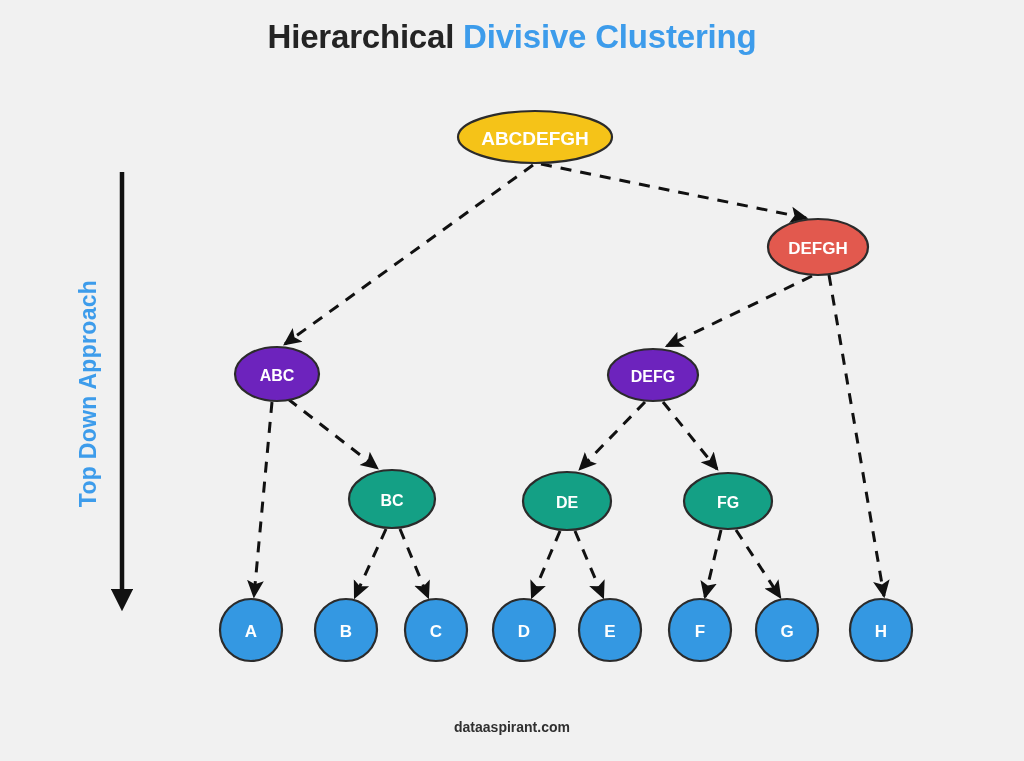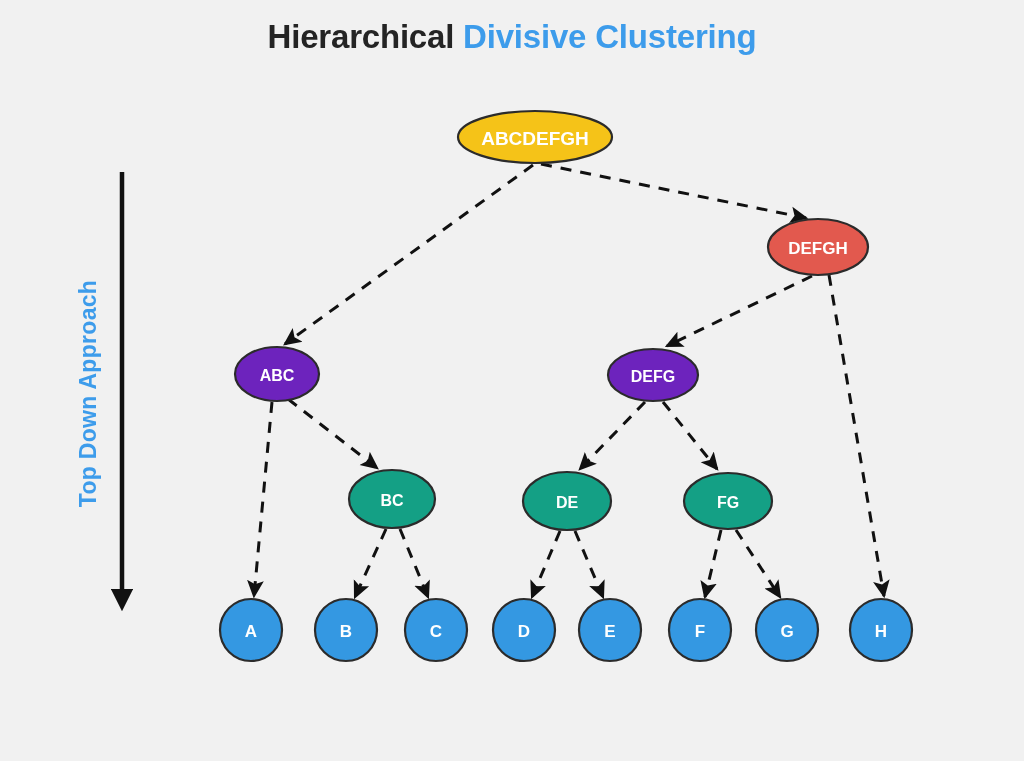--- a/index.html
+++ b/index.html
@@ -183,14 +183,15 @@
           <ellipse cx="787" cy="630" rx="31" ry="31" fill="#3498e2" class="node-ellipse"></ellipse>
           <text x="787" y="631" class="node-label" font-size="17">G</text>
         </g>
         <g>
           <ellipse cx="881" cy="630" rx="31" ry="31" fill="#3498e2" class="node-ellipse"></ellipse>
           <text x="881" y="631" class="node-label" font-size="17">H</text>
         </g>
       </g>
   </svg>
 
+  <div class="footer">dataaspirant.com</div>
 
 </div>
 
 </body></html>

